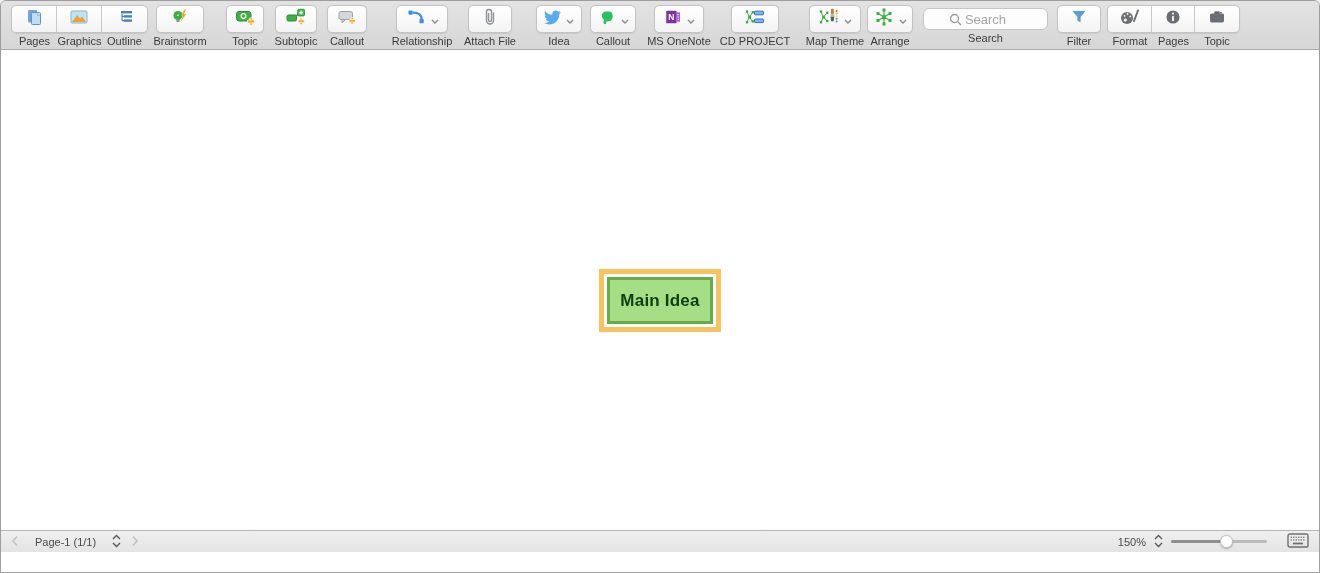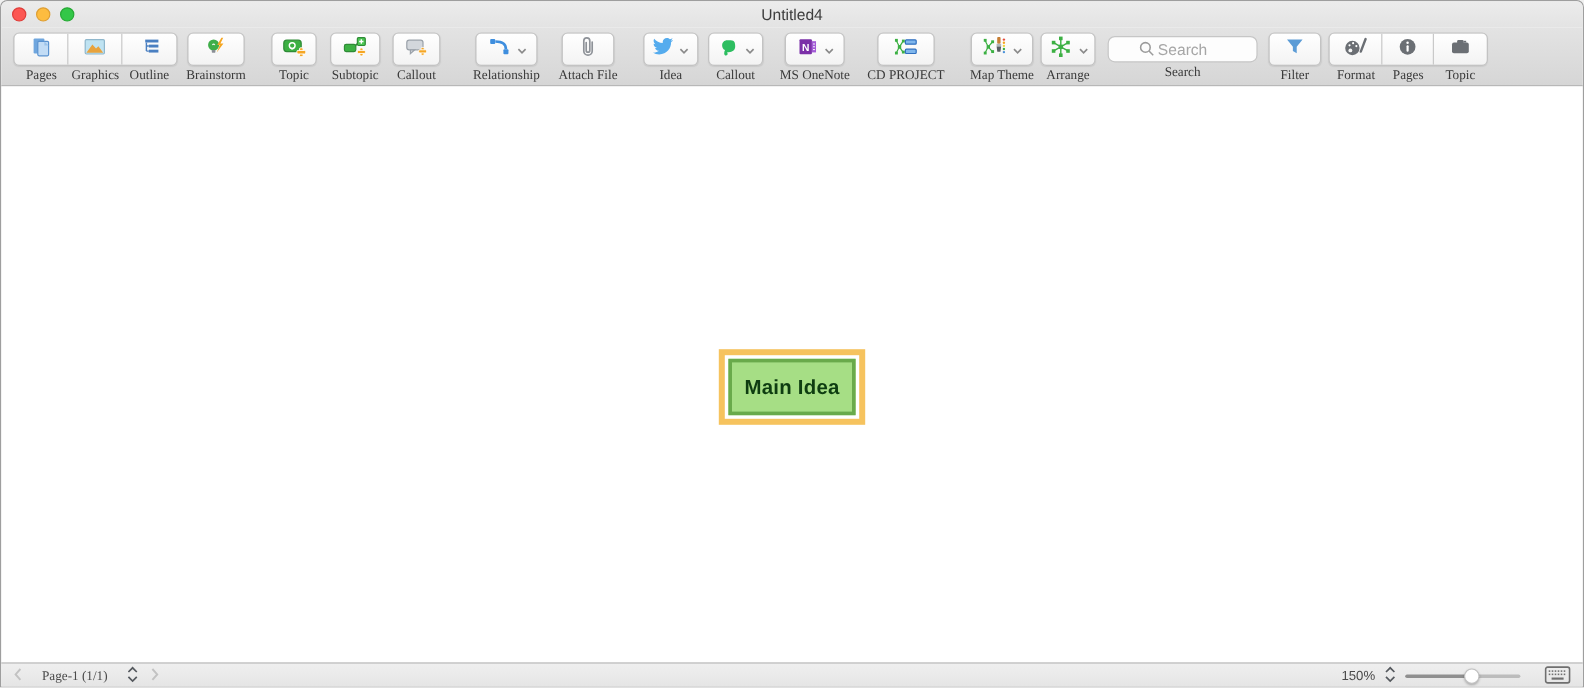--- a/index.html
+++ b/index.html
@@ -20,21 +20,21 @@
   .tl-min   { background: #fdbc40; border: 0.5px solid #de9f34; }
   .tl-zoom  { background: #33c748; border: 0.5px solid #27aa35; }
   .win-title { flex: 1; text-align: center; font-size: 13px; color: #3d3d3d; }
   
   .toolbar {
     height: 49px; background: linear-gradient(#e3e3e3, #d6d6d6);
     border-bottom: 1px solid #a9a9a9;
     display: flex; align-items: flex-start; padding: 4px 0 0 10px;
   }
   .cell { display: flex; flex-direction: column; align-items: center; flex: none; }
-  .tb-label { font-size: 11px; color: #3a3a3a; margin-top: 3px; white-space: nowrap; line-height: 11px; font-family: Liberation Serif, serif; }
+  .tb-label { font-size: 11px; color: #3a3a3a; margin-top: 3px; white-space: nowrap; line-height: 11px; }
   .btn {
     height: 28px; border: 1px solid #c3c3c3; border-radius: 5px;
     background: linear-gradient(#ffffff, #f3f3f3);
     display: flex; align-items: center; justify-content: center; gap: 3px;
     box-shadow: 0 0.5px 1px rgba(0,0,0,0.08);
   }
   .seg-group { display: flex; height: 28px; border: 1px solid #c3c3c3; border-radius: 5px;
     background: linear-gradient(#ffffff, #f3f3f3); overflow: hidden;
     box-shadow: 0 0.5px 1px rgba(0,0,0,0.08); }
   .seg { display: flex; align-items: center; justify-content: center; border-right: 1px solid #c9c9c9; }
@@ -62,44 +62,36 @@
     width: 100%; height: 100%; border: 3px solid #69aa4b; background: #a6de85;
     display: flex; align-items: center; justify-content: center;
     font-size: 17px; font-weight: bold; color: #0e3d11; letter-spacing: 0.2px;
   }
   
   .statusbar {
     height: 22px; background: linear-gradient(#efefef, #e4e4e4);
     border-top: 1px solid #b3b3b3; display: flex; align-items: center;
     font-size: 11px; color: #4a4a4a; padding: 0 10px; position: relative;
   }
-  .sb-left { display: flex; align-items: center; gap: 10px; font-family: Liberation Serif, serif; }
+  .sb-left { display: flex; align-items: center; gap: 10px; }
   .sb-right { margin-left: auto; display: flex; align-items: center; gap: 8px; }
   .pg-label { padding: 0 6px; }
   .slider { position: relative; width: 96px; height: 13px; }
   .slider .track-l { position: absolute; top: 5px; left: 0; height: 3px; border-radius: 2px 0 0 2px; background: #8f8f8f; }
   .slider .track-r { position: absolute; top: 5px; right: 0; height: 3px; border-radius: 0 2px 2px 0; background: #bcbcbc; }
   .slider .thumb {
     position: absolute; top: 0; width: 13px; height: 13px; border-radius: 50%;
     background: #ffffff; border: 0.5px solid #c1c1c1; box-shadow: 0 1px 2px rgba(0,0,0,0.25);
   }
 </style>
 </head>
 <body>
 
 <div class="window">
 
-  <div class="titlebar">
-    <div class="traffic">
-      <span class="tl-close"></span>
-      <span class="tl-min"></span>
-      <span class="tl-zoom"></span>
-    </div>
-    <div class="win-title">Untitled4</div>
-  </div>
 
   <div class="toolbar">
 
     <div class="cell" style="width:137px">
       <div class="seg-group">
         <div class="seg" style="width:45px">
           <span><svg width="20" height="20" viewBox="0 0 20 20">
                 <rect x="4" y="3" width="9" height="12.5" rx="1" fill="#6fa6de"></rect>
                 <rect x="7.5" y="5.5" width="9" height="12" rx="1" fill="#c2dcf5" stroke="#5b93d0"></rect>
                 <path d="M13 5.5 L16.5 9 L13 9 Z" fill="#9cc3ea"></path>

